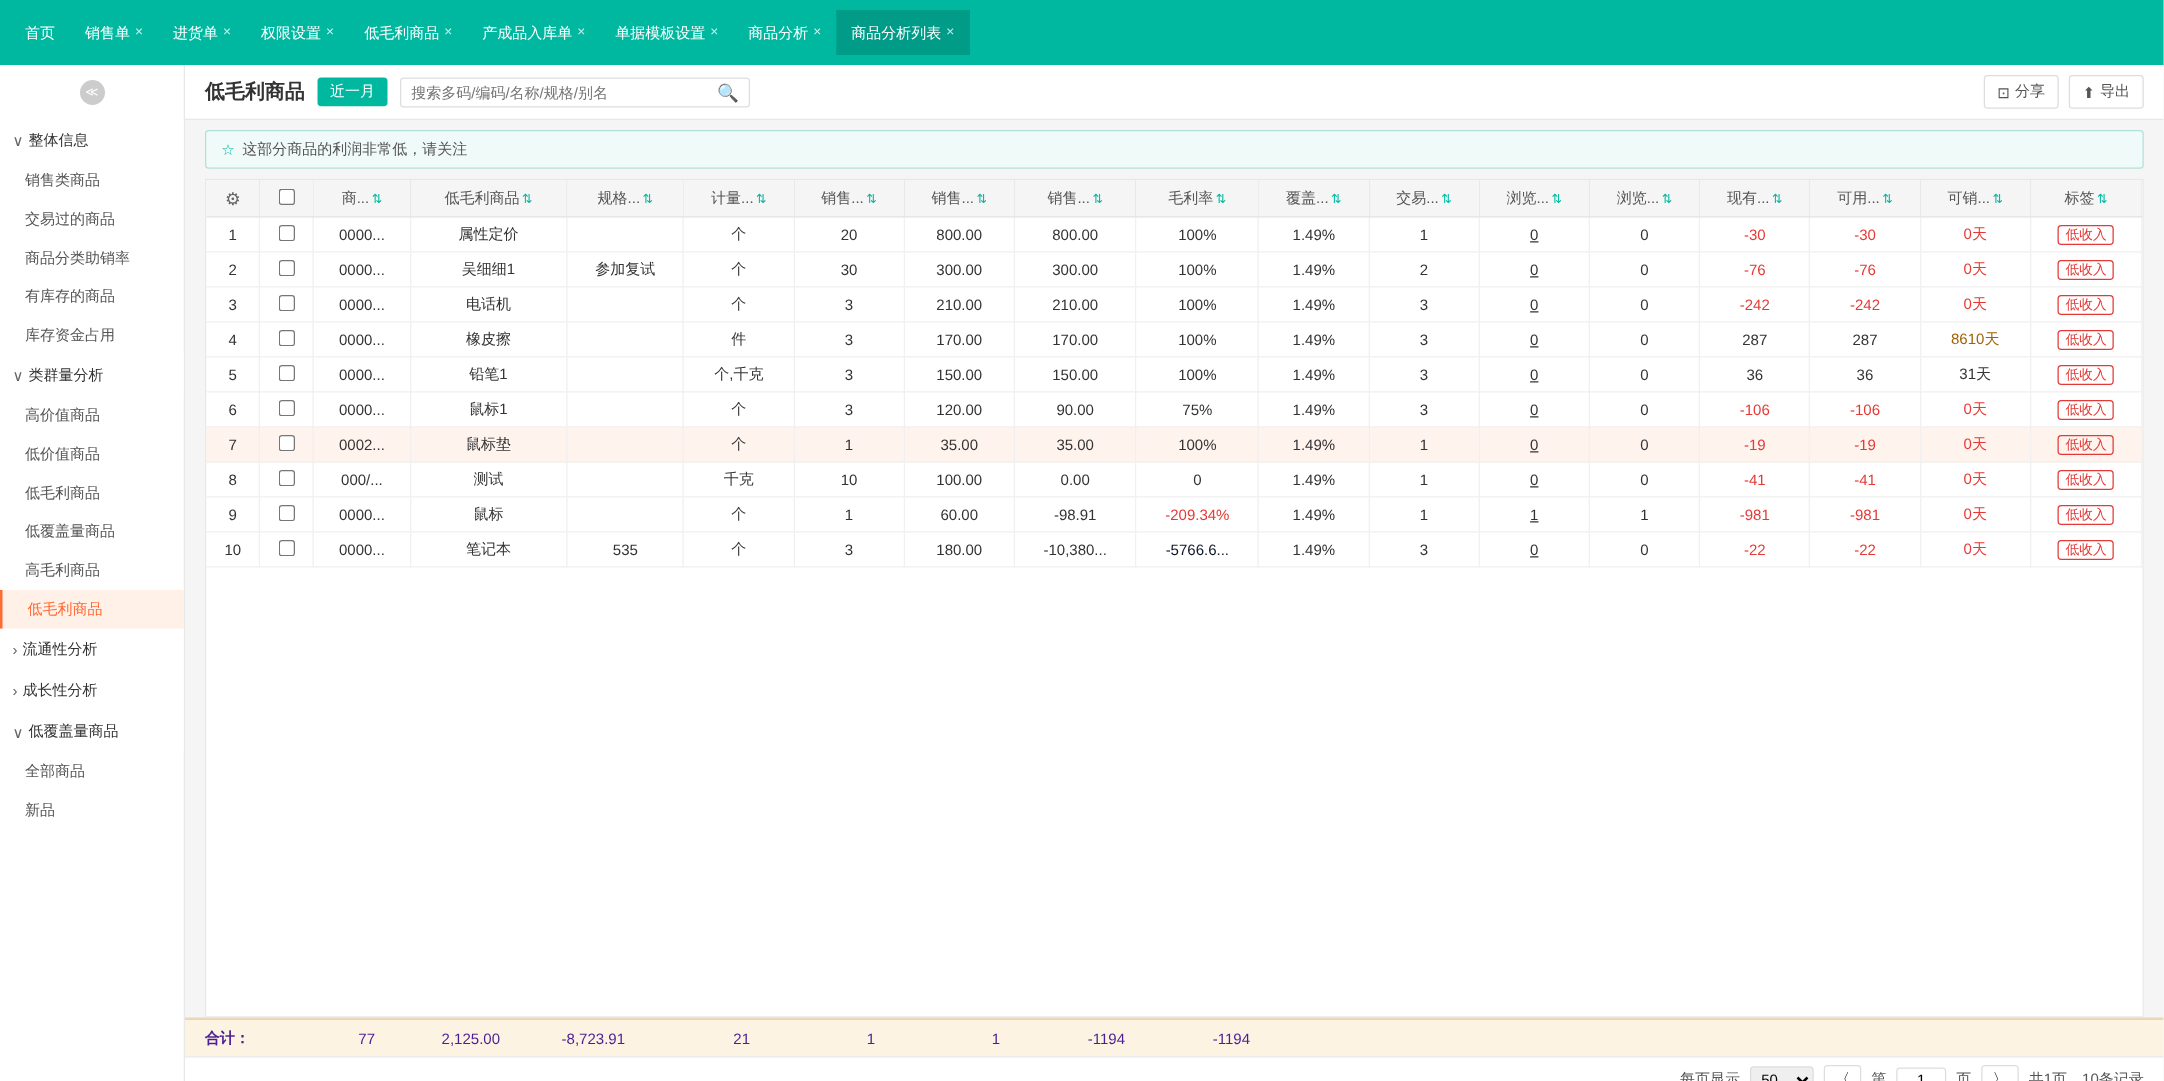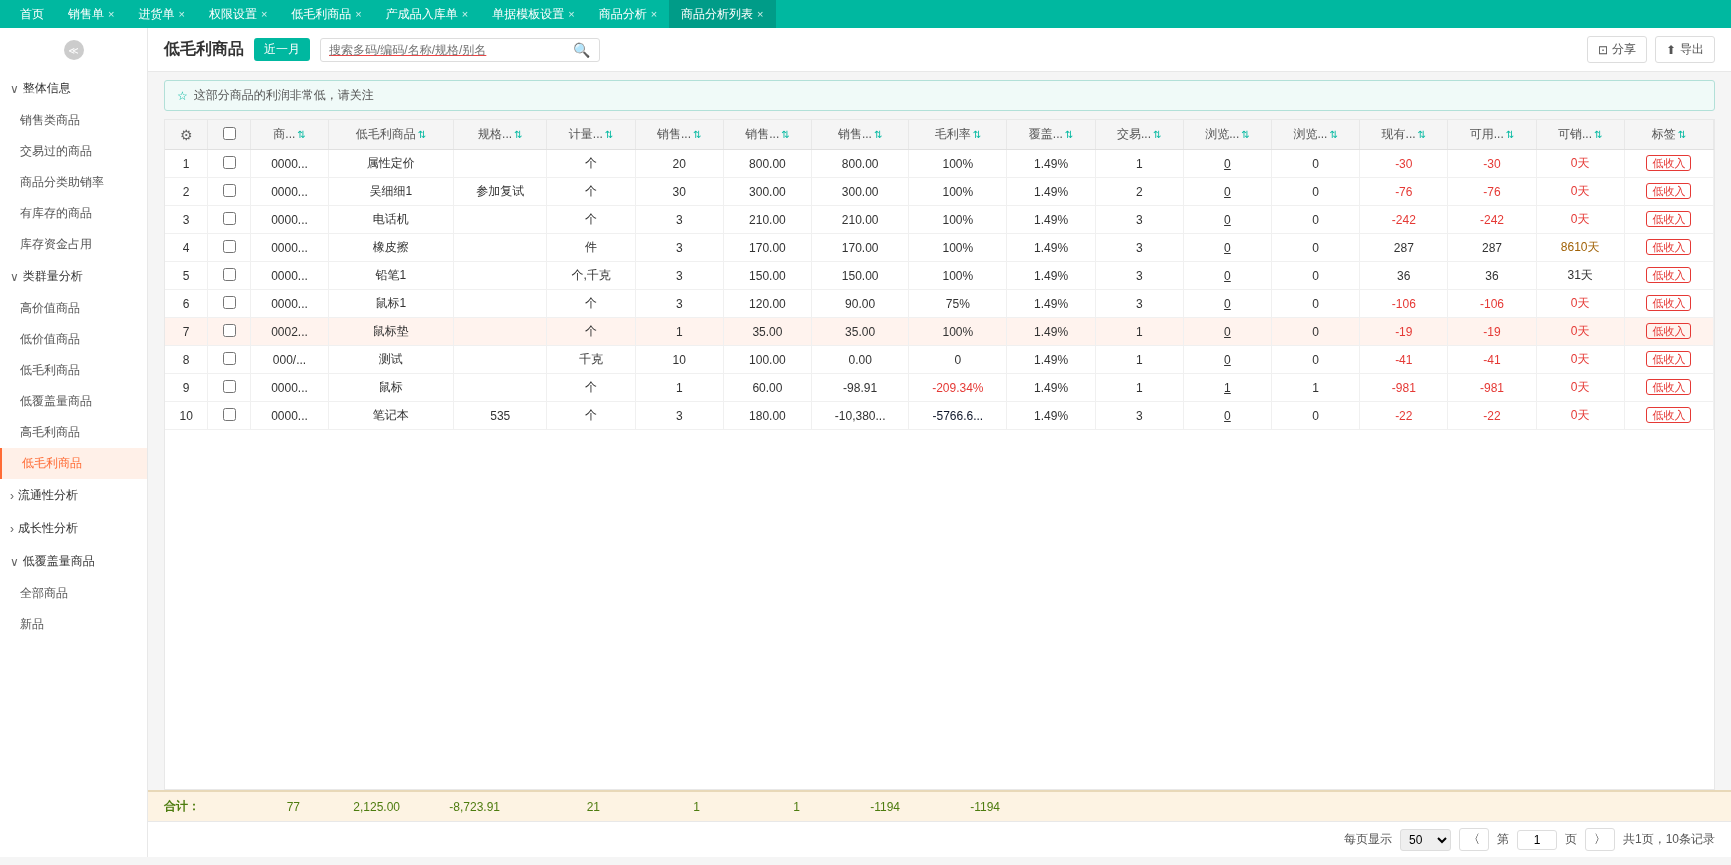--- a/index.html
+++ b/index.html
@@ -3,21 +3,21 @@
   <meta charset="utf-8">
   <style>
     * { box-sizing: border-box; margin: 0; padding: 0; font-family: 'Microsoft YaHei', Arial, sans-serif; font-size: 12px; }
     body { background: #f5f5f5; overflow: hidden; }
 
     
     .top-nav {
       display: flex;
       align-items: center;
       background: #00b8a0;
-      height: 28px;
+      height: 52px;
       padding: 0 8px;
     }
     .top-nav .nav-item {
       color: #fff;
       padding: 0 12px;
       height: 36px;
       display: flex;
       align-items: center;
       cursor: pointer;
       font-size: 13px;
@@ -113,21 +113,20 @@
       background: #fff;
       flex: 1;
       max-width: 280px;
     }
     .search-box input {
       border: none;
       outline: none;
       font-size: 12px;
       color: #ef4444;
       width: 100%;
-      text-decoration: underline;
     }
     .search-icon { color: #00b8a0; font-size: 14px; }
     .header-actions {
       margin-left: auto;
       display: flex;
       gap: 8px;
     }
     .action-btn {
       display: flex;
       align-items: center;
@@ -197,21 +196,21 @@
 
     
     .footer-total {
       background: #fdf3e3;
       border-top: 2px solid #e8d8b8;
       padding: 6px 16px;
       display: flex;
       align-items: center;
       gap: 40px;
       font-size: 12px;
-      color: #4d7c0f;
+      color: #4c1d95;
       flex-shrink: 0;
     }
     .footer-total .label { font-weight: bold; }
     .footer-total .val { min-width: 60px; text-align: right; }
 
     
     .pagination {
       display: flex;
       align-items: center;
       justify-content: flex-end;

